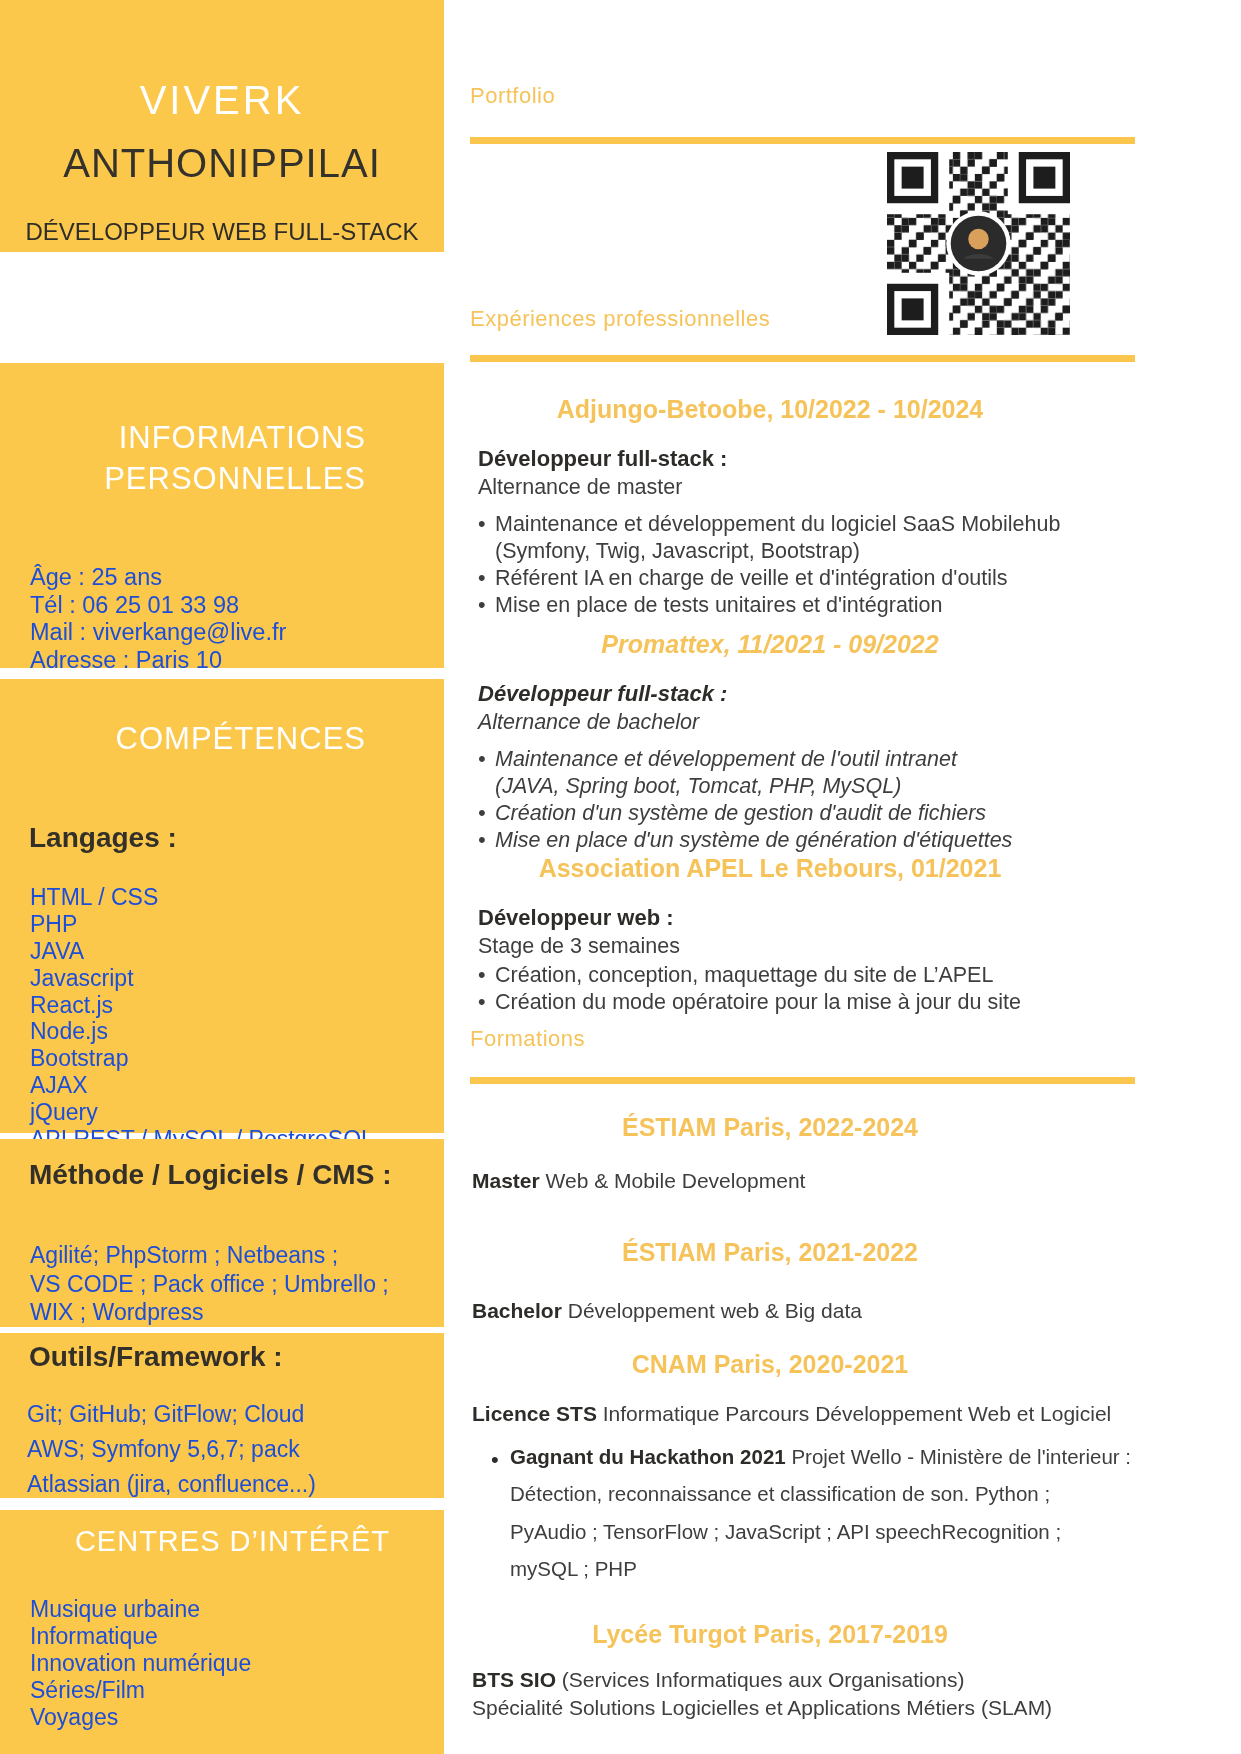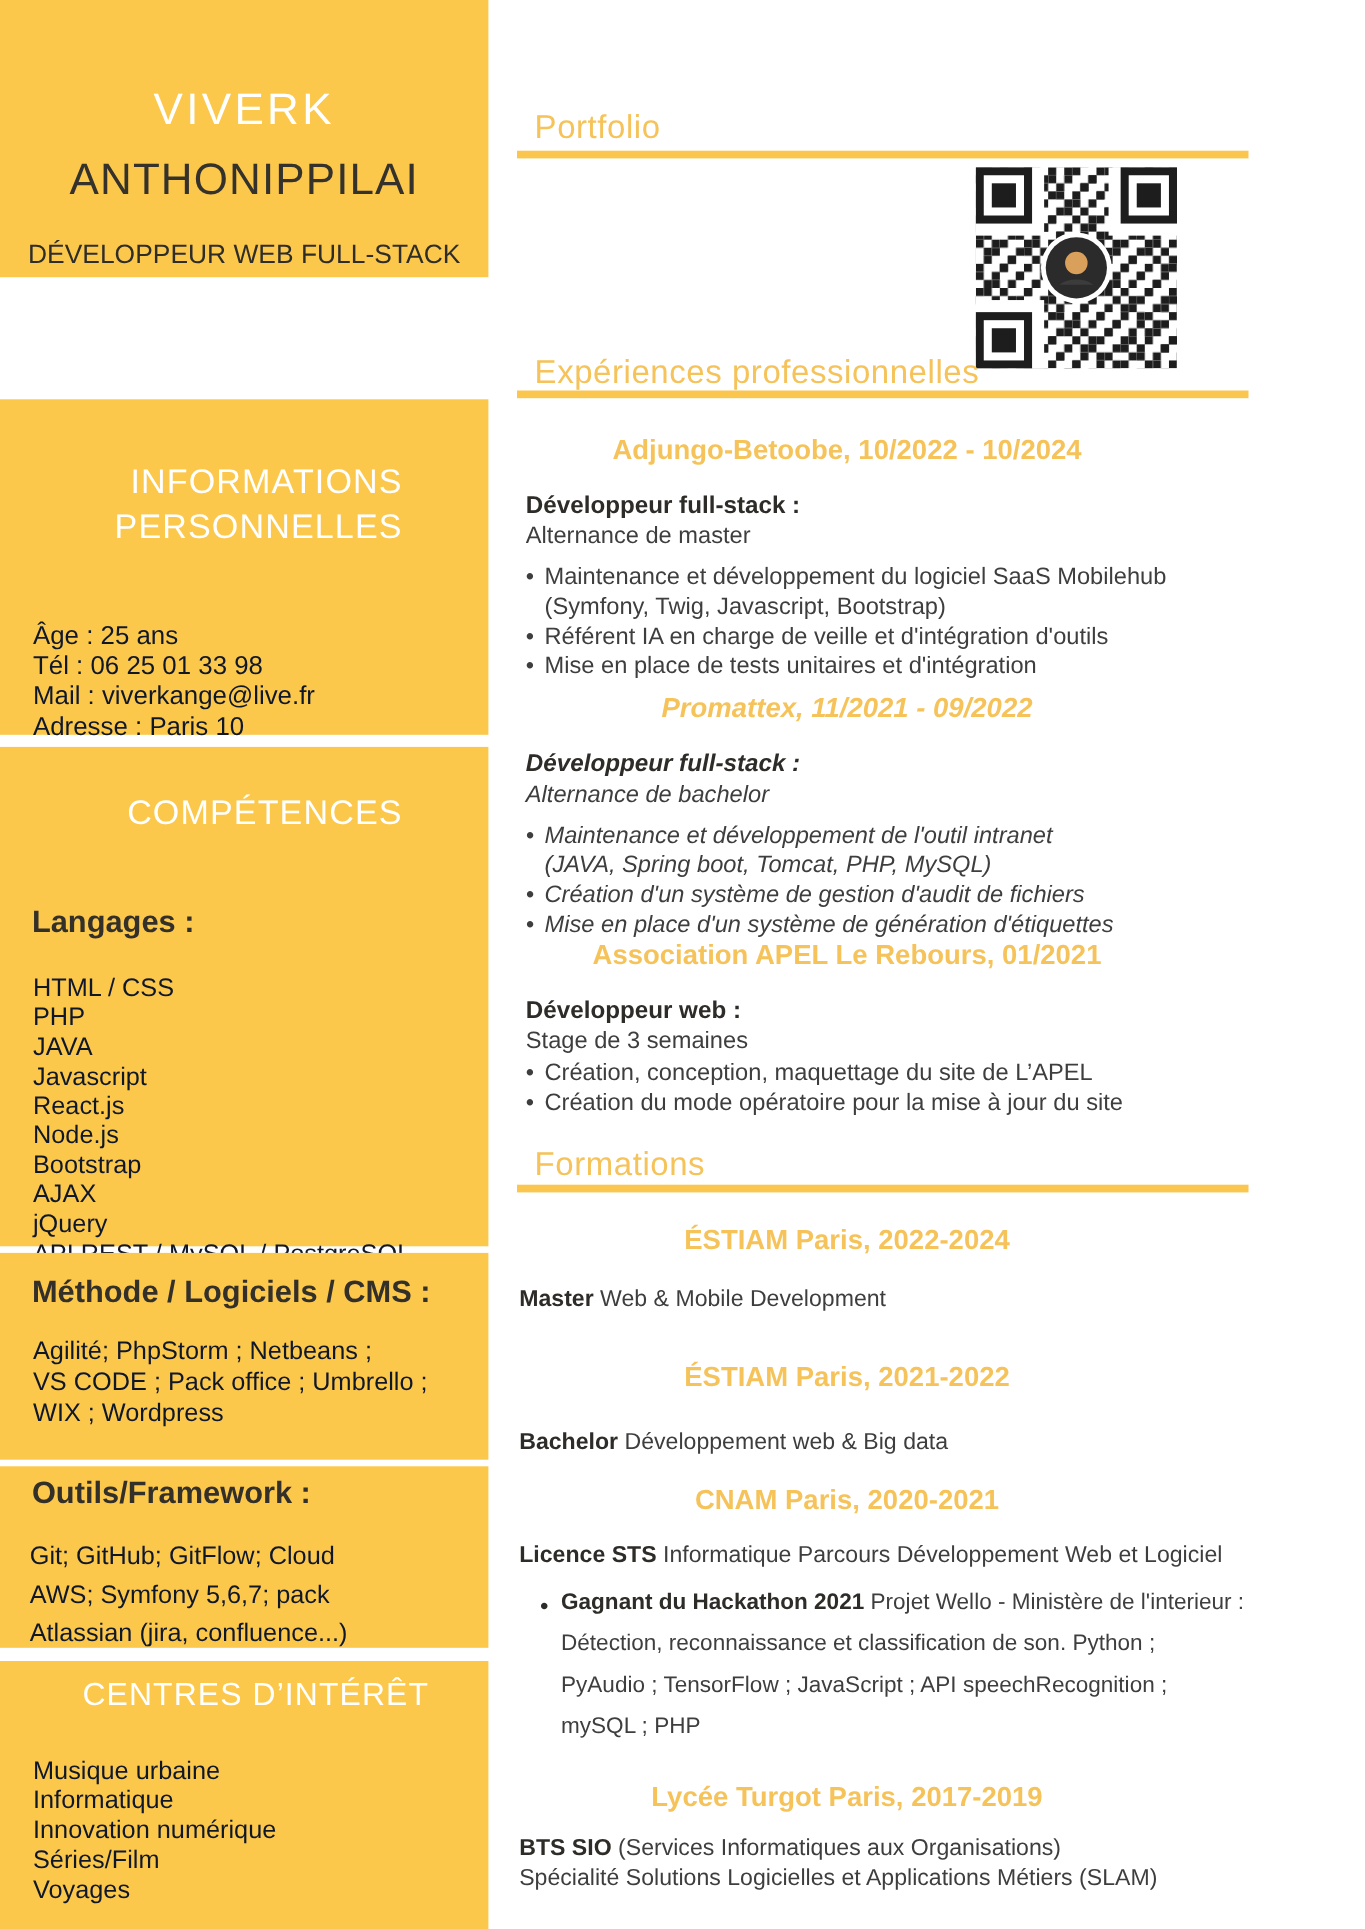--- a/index.html
+++ b/index.html
@@ -25,29 +25,29 @@
   .sb-title{margin:0; text-align:right; font-weight:400; color:#ffffff; font-size:31px; line-height:1.32; letter-spacing:1px;}
   .sb2 .sb-title{padding:55px 78px 0 0;text-align:right;}
   .sb3 .sb-title{padding:40px 78px 0 0;}
   .sb6 .sb-title{padding:12px 54px 0 0; font-size:29px;}
 
   .sb-label{font-weight:700; color:#332F29; font-size:28px; padding-left:29px;}
   .sb3 .sb-label{margin-top:62px;}
   .sb4 .sb-label{padding-top:20px;}
   .sb5 .sb-label{padding-top:8px;}
 
-  .sb-list{padding-left:30px; color:#0f172a; font-size:23px; line-height:1.17;}
+  .sb-list{padding-left:30px; color:#1d4ed8; font-size:23px; line-height:1.17;}
   .info-list{margin-top:64px; font-size:23.5px; line-height:1.18;}
   .lang-list{margin-top:30px;}
-  .meth-list{margin-top:22px; line-height:1.24;}
+  .meth-list{margin-top:50px; line-height:1.24;}
   .tool-list{margin-top:24px; line-height:1.53; padding-left:27px;}
   .int-list{margin-top:36px;}
 
   
-  .sec-title{position:absolute; left:470px; margin:16px; font-weight:400; font-size:30px; color:#F5C35A; letter-spacing:0.5px;}
+  .sec-title{position:absolute; left:470px; margin:0; font-weight:400; font-size:22px; color:#F5C35A; letter-spacing:0.5px;}
   #t-portfolio{top:83px;}
   #t-exp{top:306px;}
   #t-form{top:1026px;}
   .rule{position:absolute; left:470px; width:665px; height:7px; background:#FAC64E;}
   #r-portfolio{top:137px;}
   #r-exp{top:355px;}
   #r-form{top:1077px;}
 
   .qr{position:absolute; left:887px; top:152px; width:183px; height:183px;}
 

